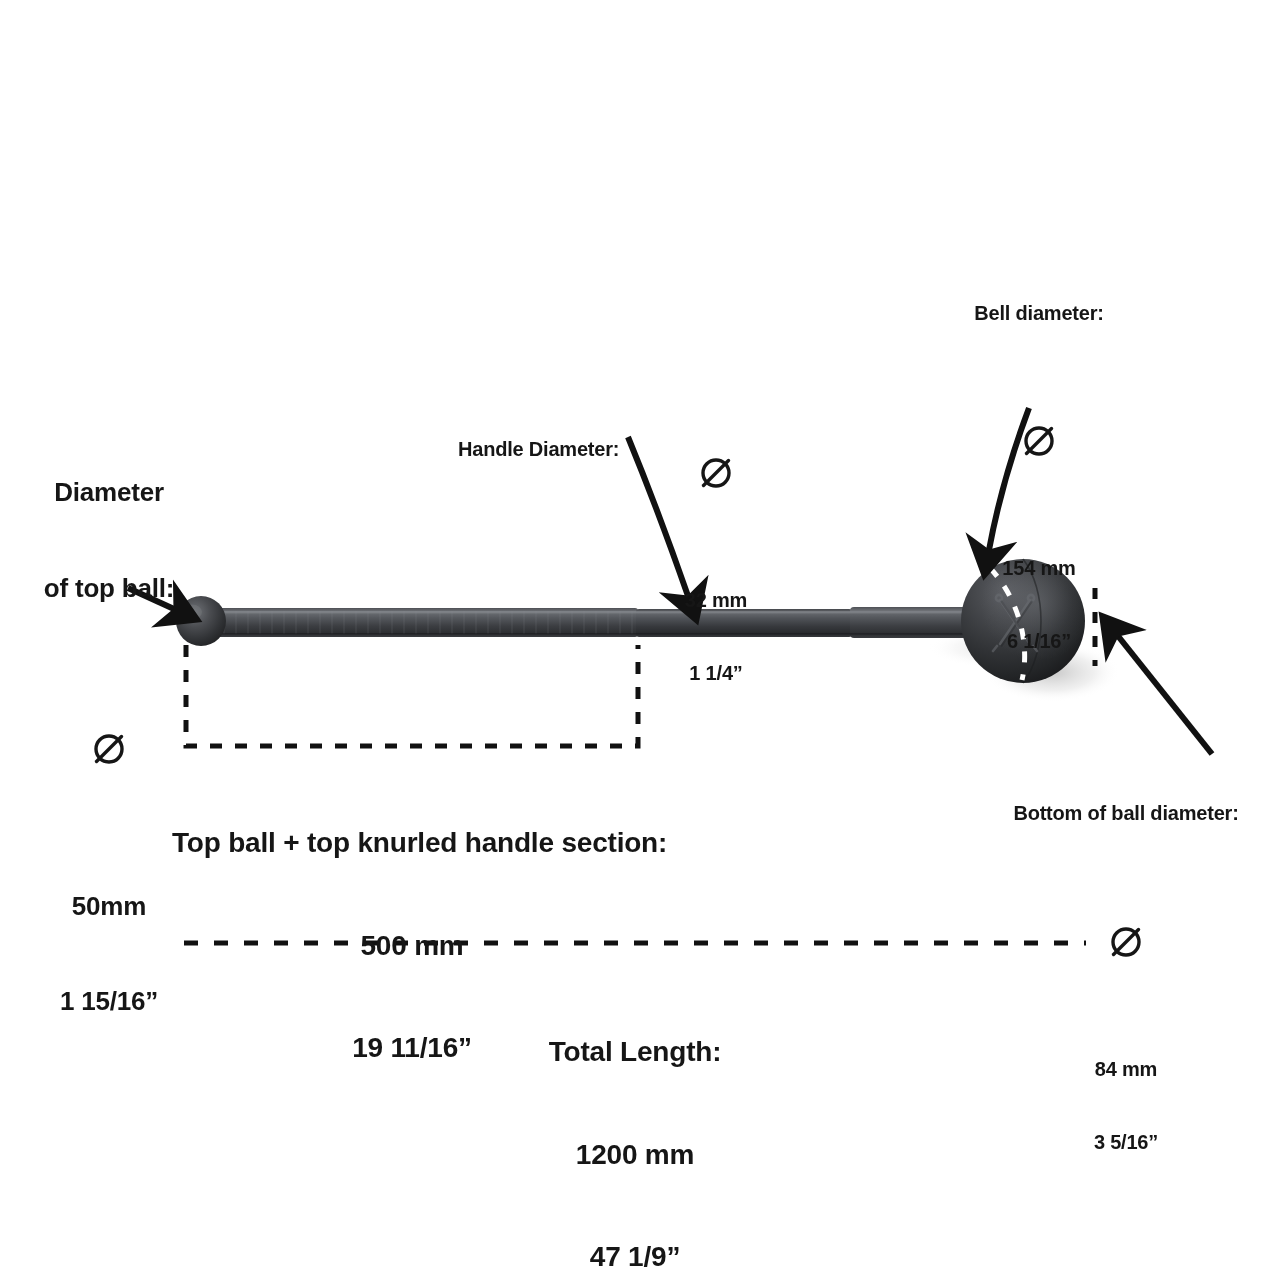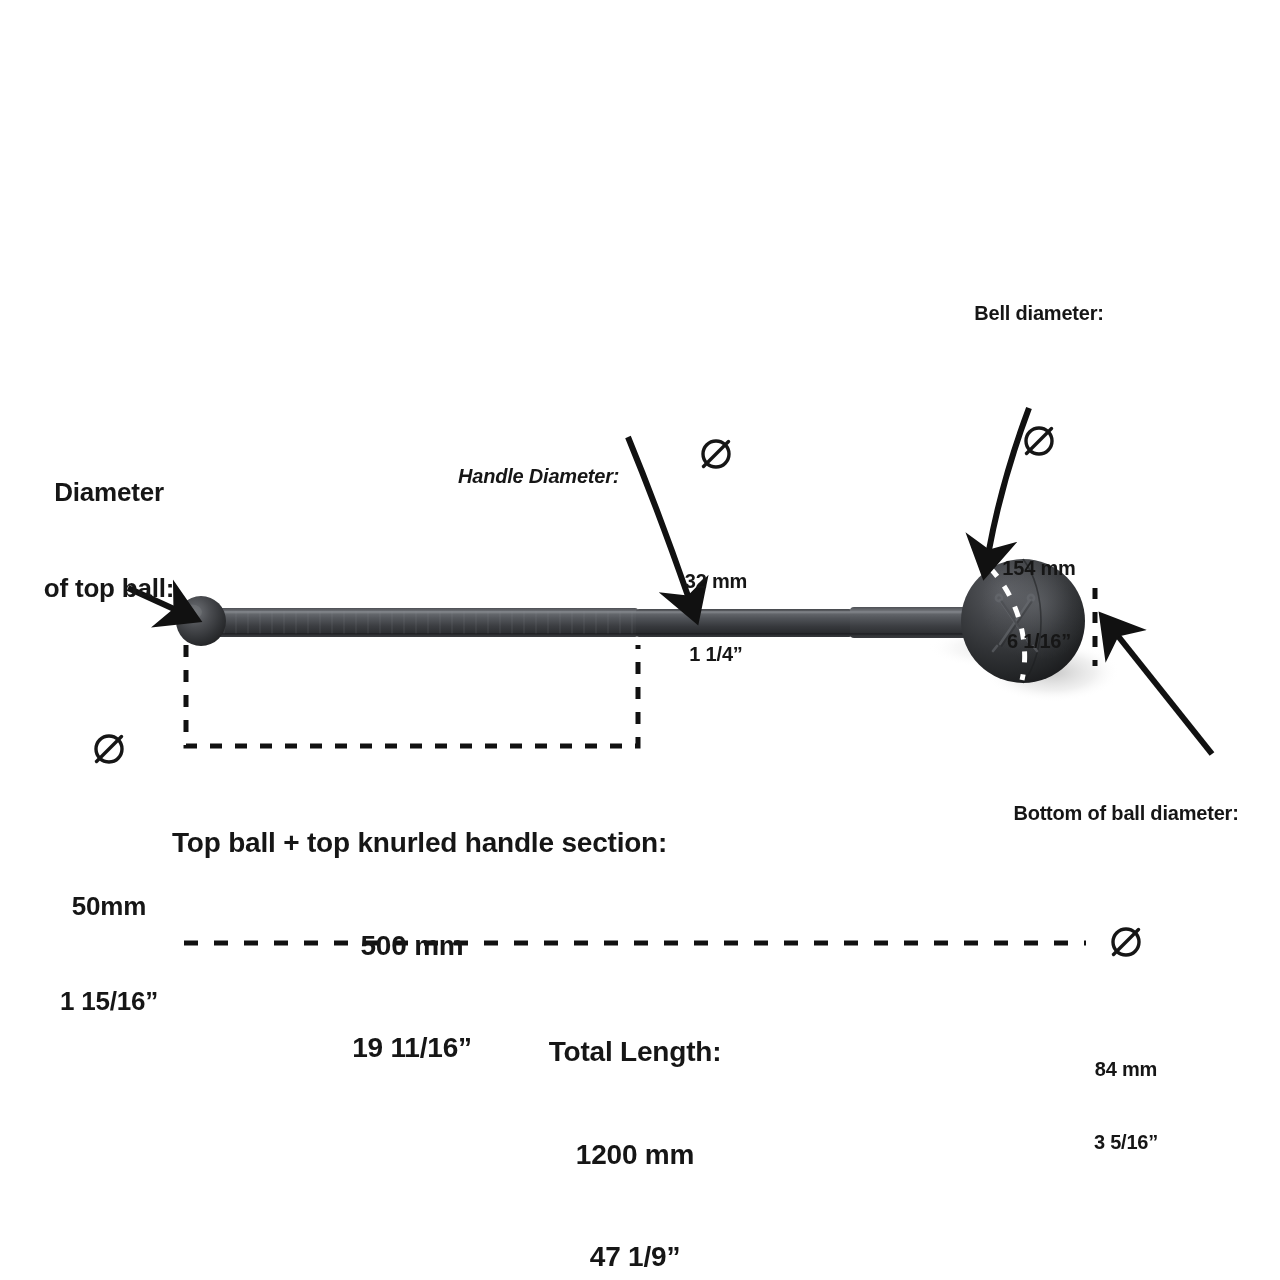--- a/index.html
+++ b/index.html
@@ -196,24 +196,24 @@
     <span class="dia-sym" style="margin:9px 0 7px;">
       <svg width="40" height="40" viewBox="0 0 40 40">
         <circle cx="20" cy="20" r="13" fill="none" stroke="#161616" stroke-width="3.4"></circle>
         <line x1="7.5" y1="32.5" x2="32.5" y2="7.5" stroke="#161616" stroke-width="3.4" stroke-linecap="round"></line>
       </svg>
     </span>
     <span class="ln">50mm</span>
     <span class="ln">1 15/16”</span>
   </div>
 
-  <div class="lbl t-left sz-25" style="left:458px;top:415px;width:200px;font-style:italic;">
+  <div class="lbl t-left sz-25" style="left:458px;top:388px;width:200px;">
     <span class="ln">Handle Diameter:</span>
   </div>
-  <div class="lbl t-center sz-25" style="left:658px;top:345px;width:116px;">
+  <div class="lbl t-center sz-25" style="left:658px;top:364px;width:116px;">
     <span class="dia-sym" style="margin:0 0 6px;">
       <svg width="40" height="40" viewBox="0 0 40 40">
         <circle cx="20" cy="20" r="13" fill="none" stroke="#161616" stroke-width="3.4"></circle>
         <line x1="7.5" y1="32.5" x2="32.5" y2="7.5" stroke="#161616" stroke-width="3.4" stroke-linecap="round"></line>
       </svg>
     </span>
     <span class="ln">32 mm</span>
     <span class="ln">1 1/4”</span>
   </div>
 

